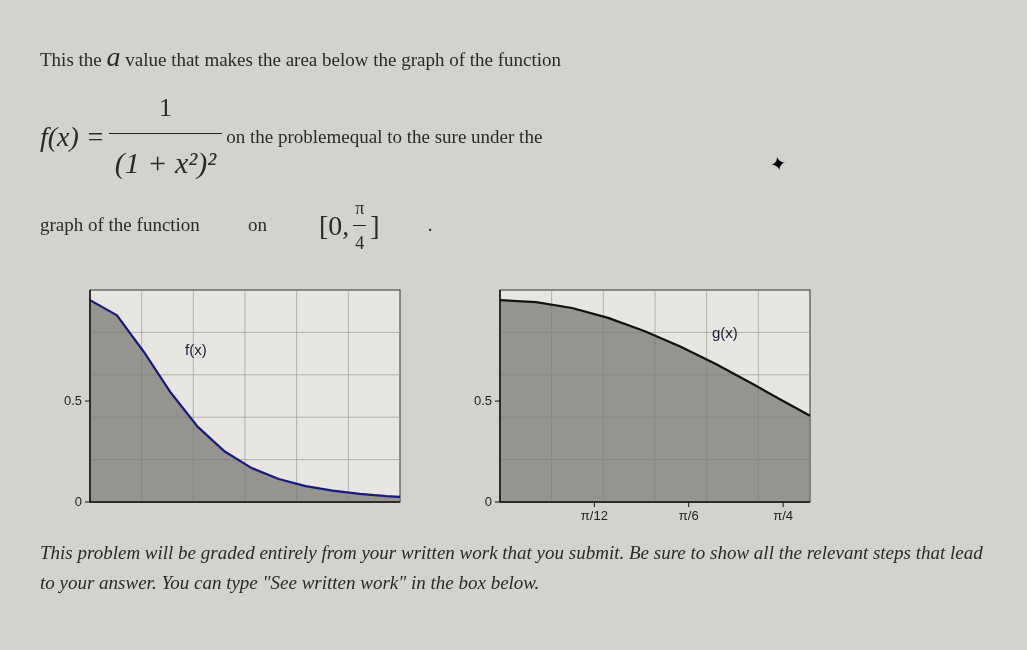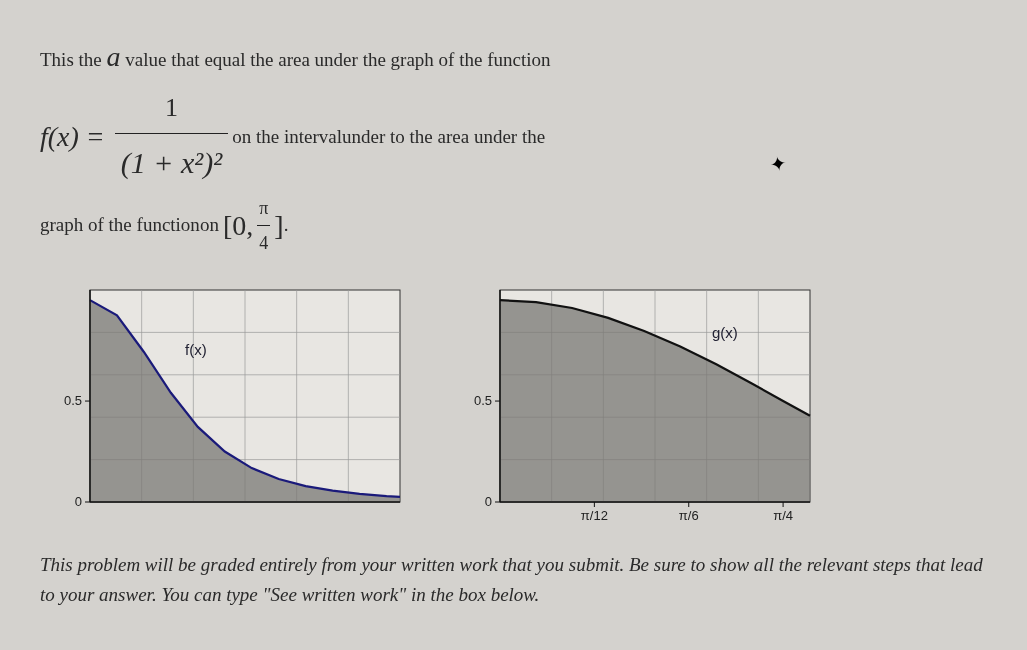--- a/index.html
+++ b/index.html
@@ -49,49 +49,49 @@
   }
   .chart {
     position: relative;
     width: 360px;
     height: 250px;
   }
   svg { display: block; }
   .footer-text {
     font-style: italic;
     font-size: 19px;
-    margin-top: 20px;
+    margin-top: 8px;
     line-height: 1.6;
   }
   .cursor {
     position: absolute;
     top: 152px;
     left: 770px;
     font-size: 20px;
     color: #000;
     transform: rotate(-10deg);
   }
 </style>
 </head>
 <body>
 
 <div class="question">
   <div>
-    <span>This the </span><span class="big math" style="font-style:italic">a</span><span> value that equal the area under the graph of the function</span>
+    <span>This the </span><span class="big math" style="font-style:italic">a</span><span> value that makes the area below the graph of the function</span>
   </div>
   <div style="display:flex;align-items:center;flex-wrap:wrap;">
-    <span class="big math" style="margin-right:6px;">f(x) = </span>
+    <span class="big math" style="">f(x) = </span>
     <span class="frac">
       <span class="frac-num">1</span>
       <span class="frac-den math">(1 + x²)²</span>
     </span>
-    <span> on the interval </span>
-    <span> under to the area under the</span>
+    <span> on the problem </span>
+    <span> equal to the sure under the</span>
   </div>
-  <div style="display:flex;align-items:center;">
+  <div style="display:flex;align-items:center;gap:48px;">
     <span>graph of the function </span>
     <span> on </span>
     <span class="big" style="font-family:'Times New Roman';margin-left:4px;display:inline-flex;align-items:center;">
       <span>[0, </span>
       <span class="frac" style="font-size:18px;">
         <span class="frac-num" style="font-size:18px;padding:0 2px;">π</span>
         <span class="frac-den" style="font-size:18px;padding:0 2px;border-top-width:1px;">4</span>
       </span>
       <span>]</span>
     </span>

